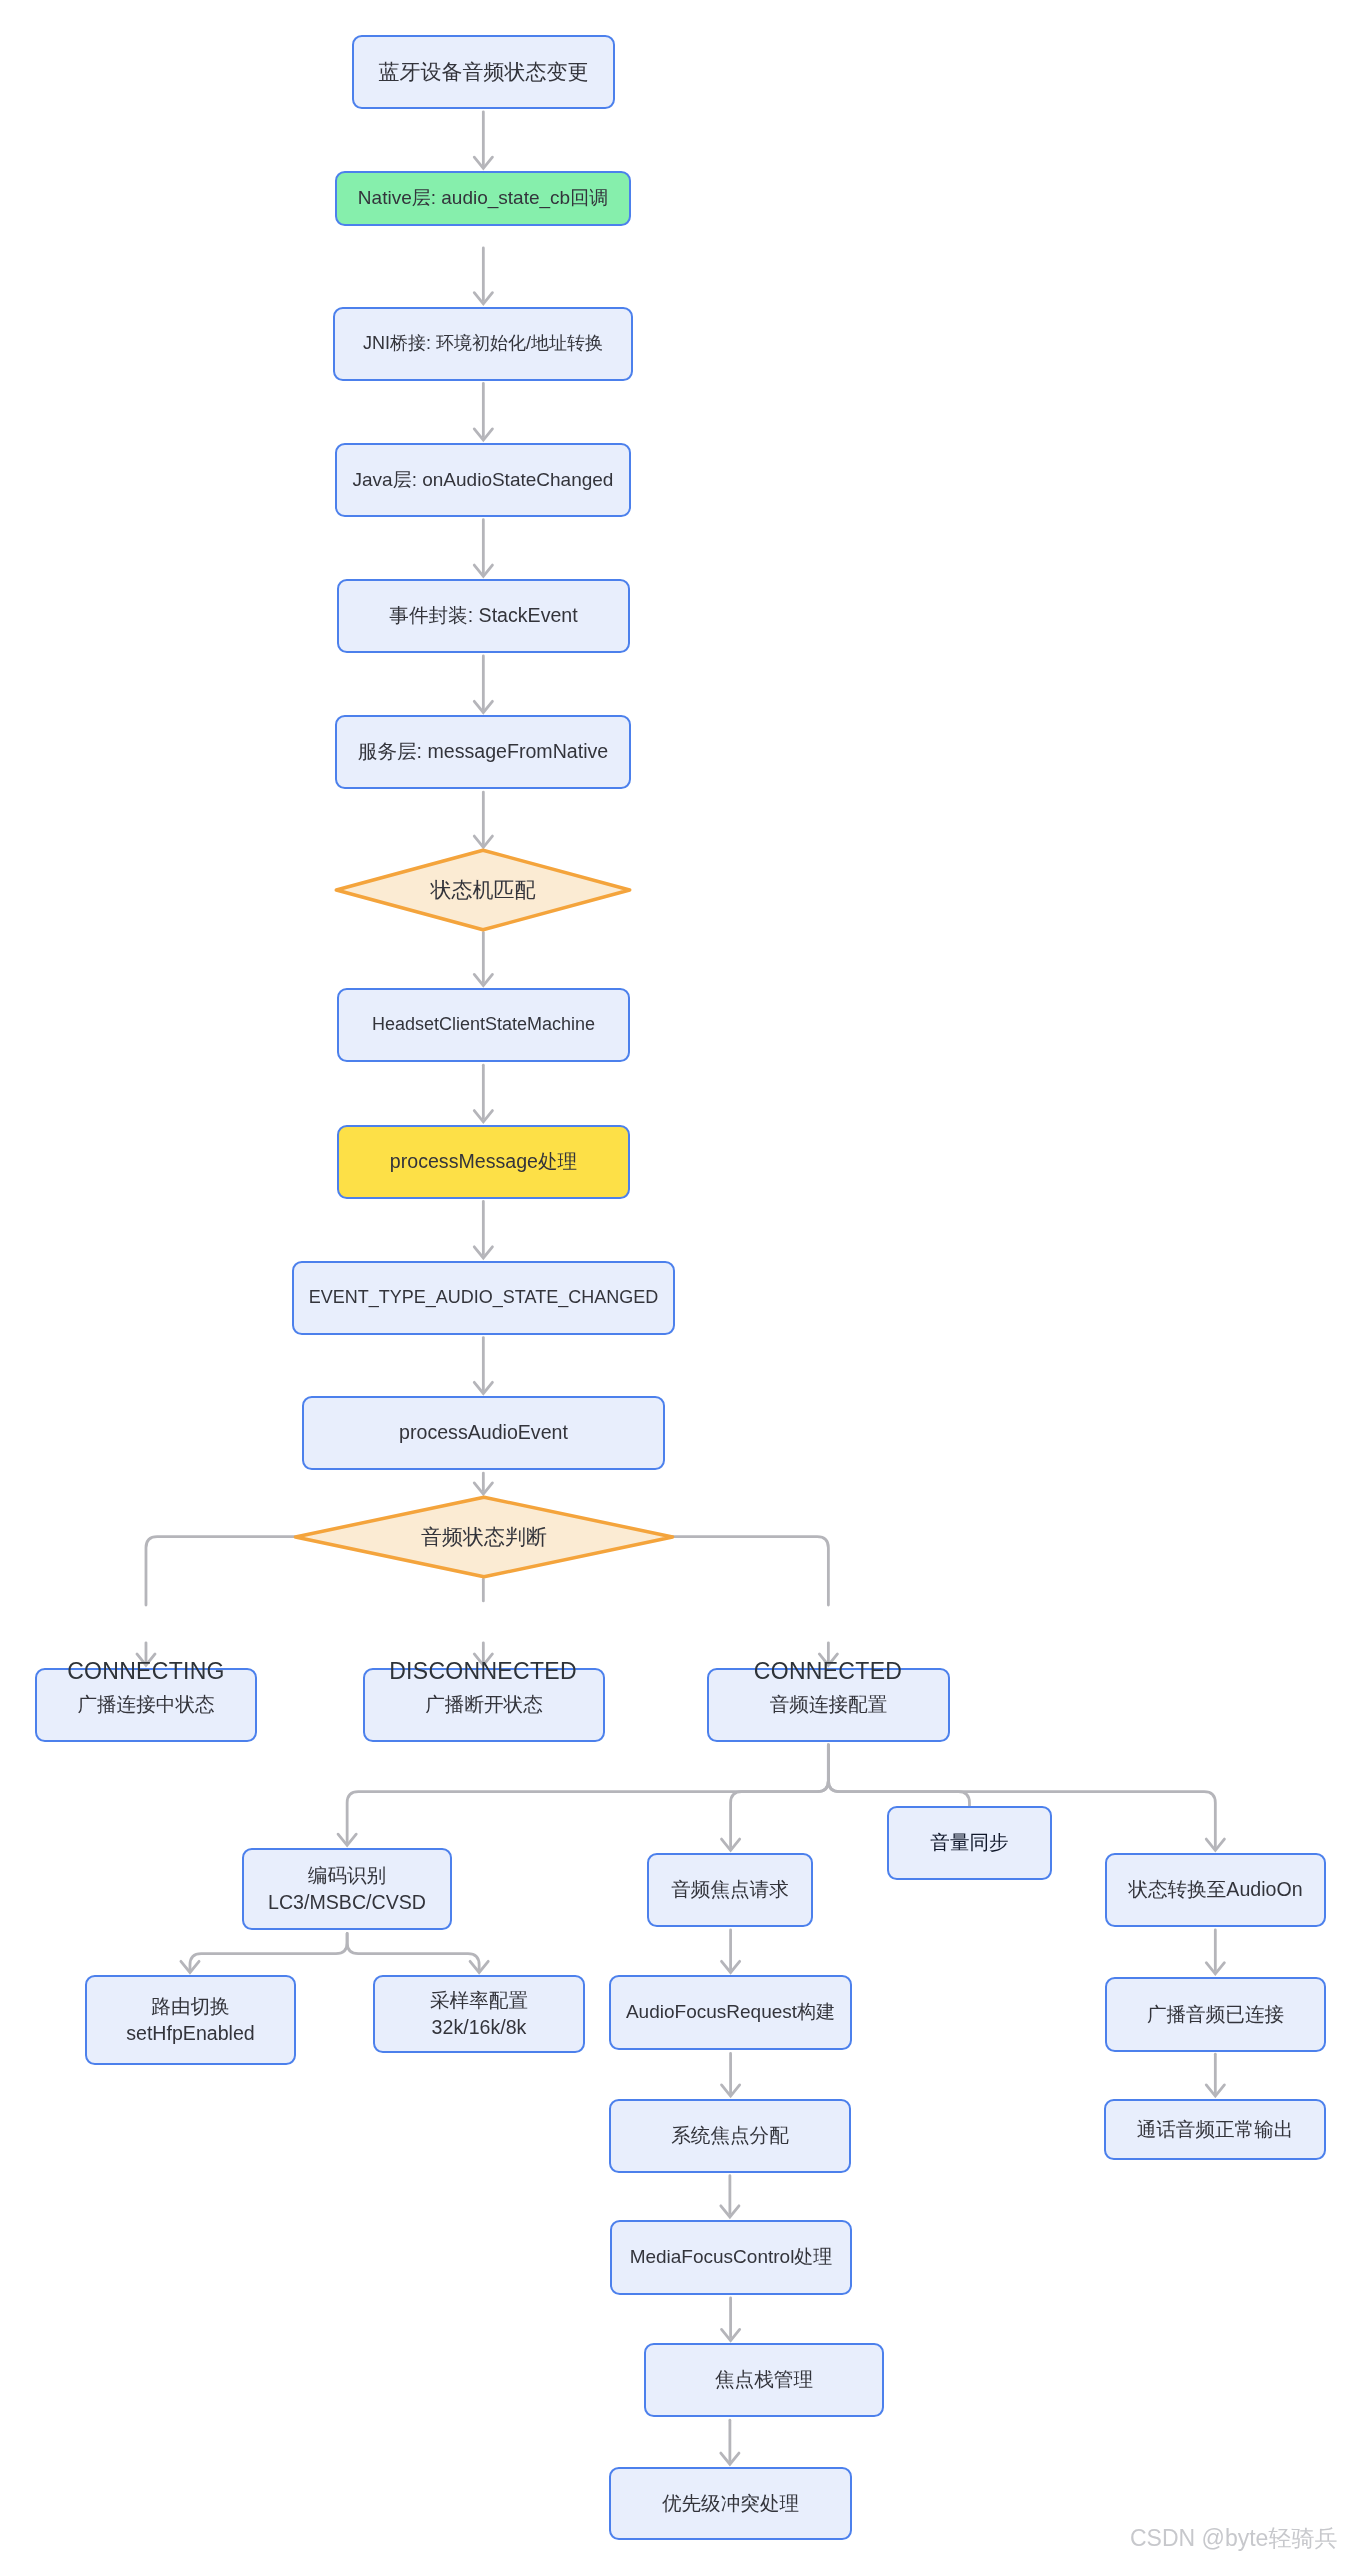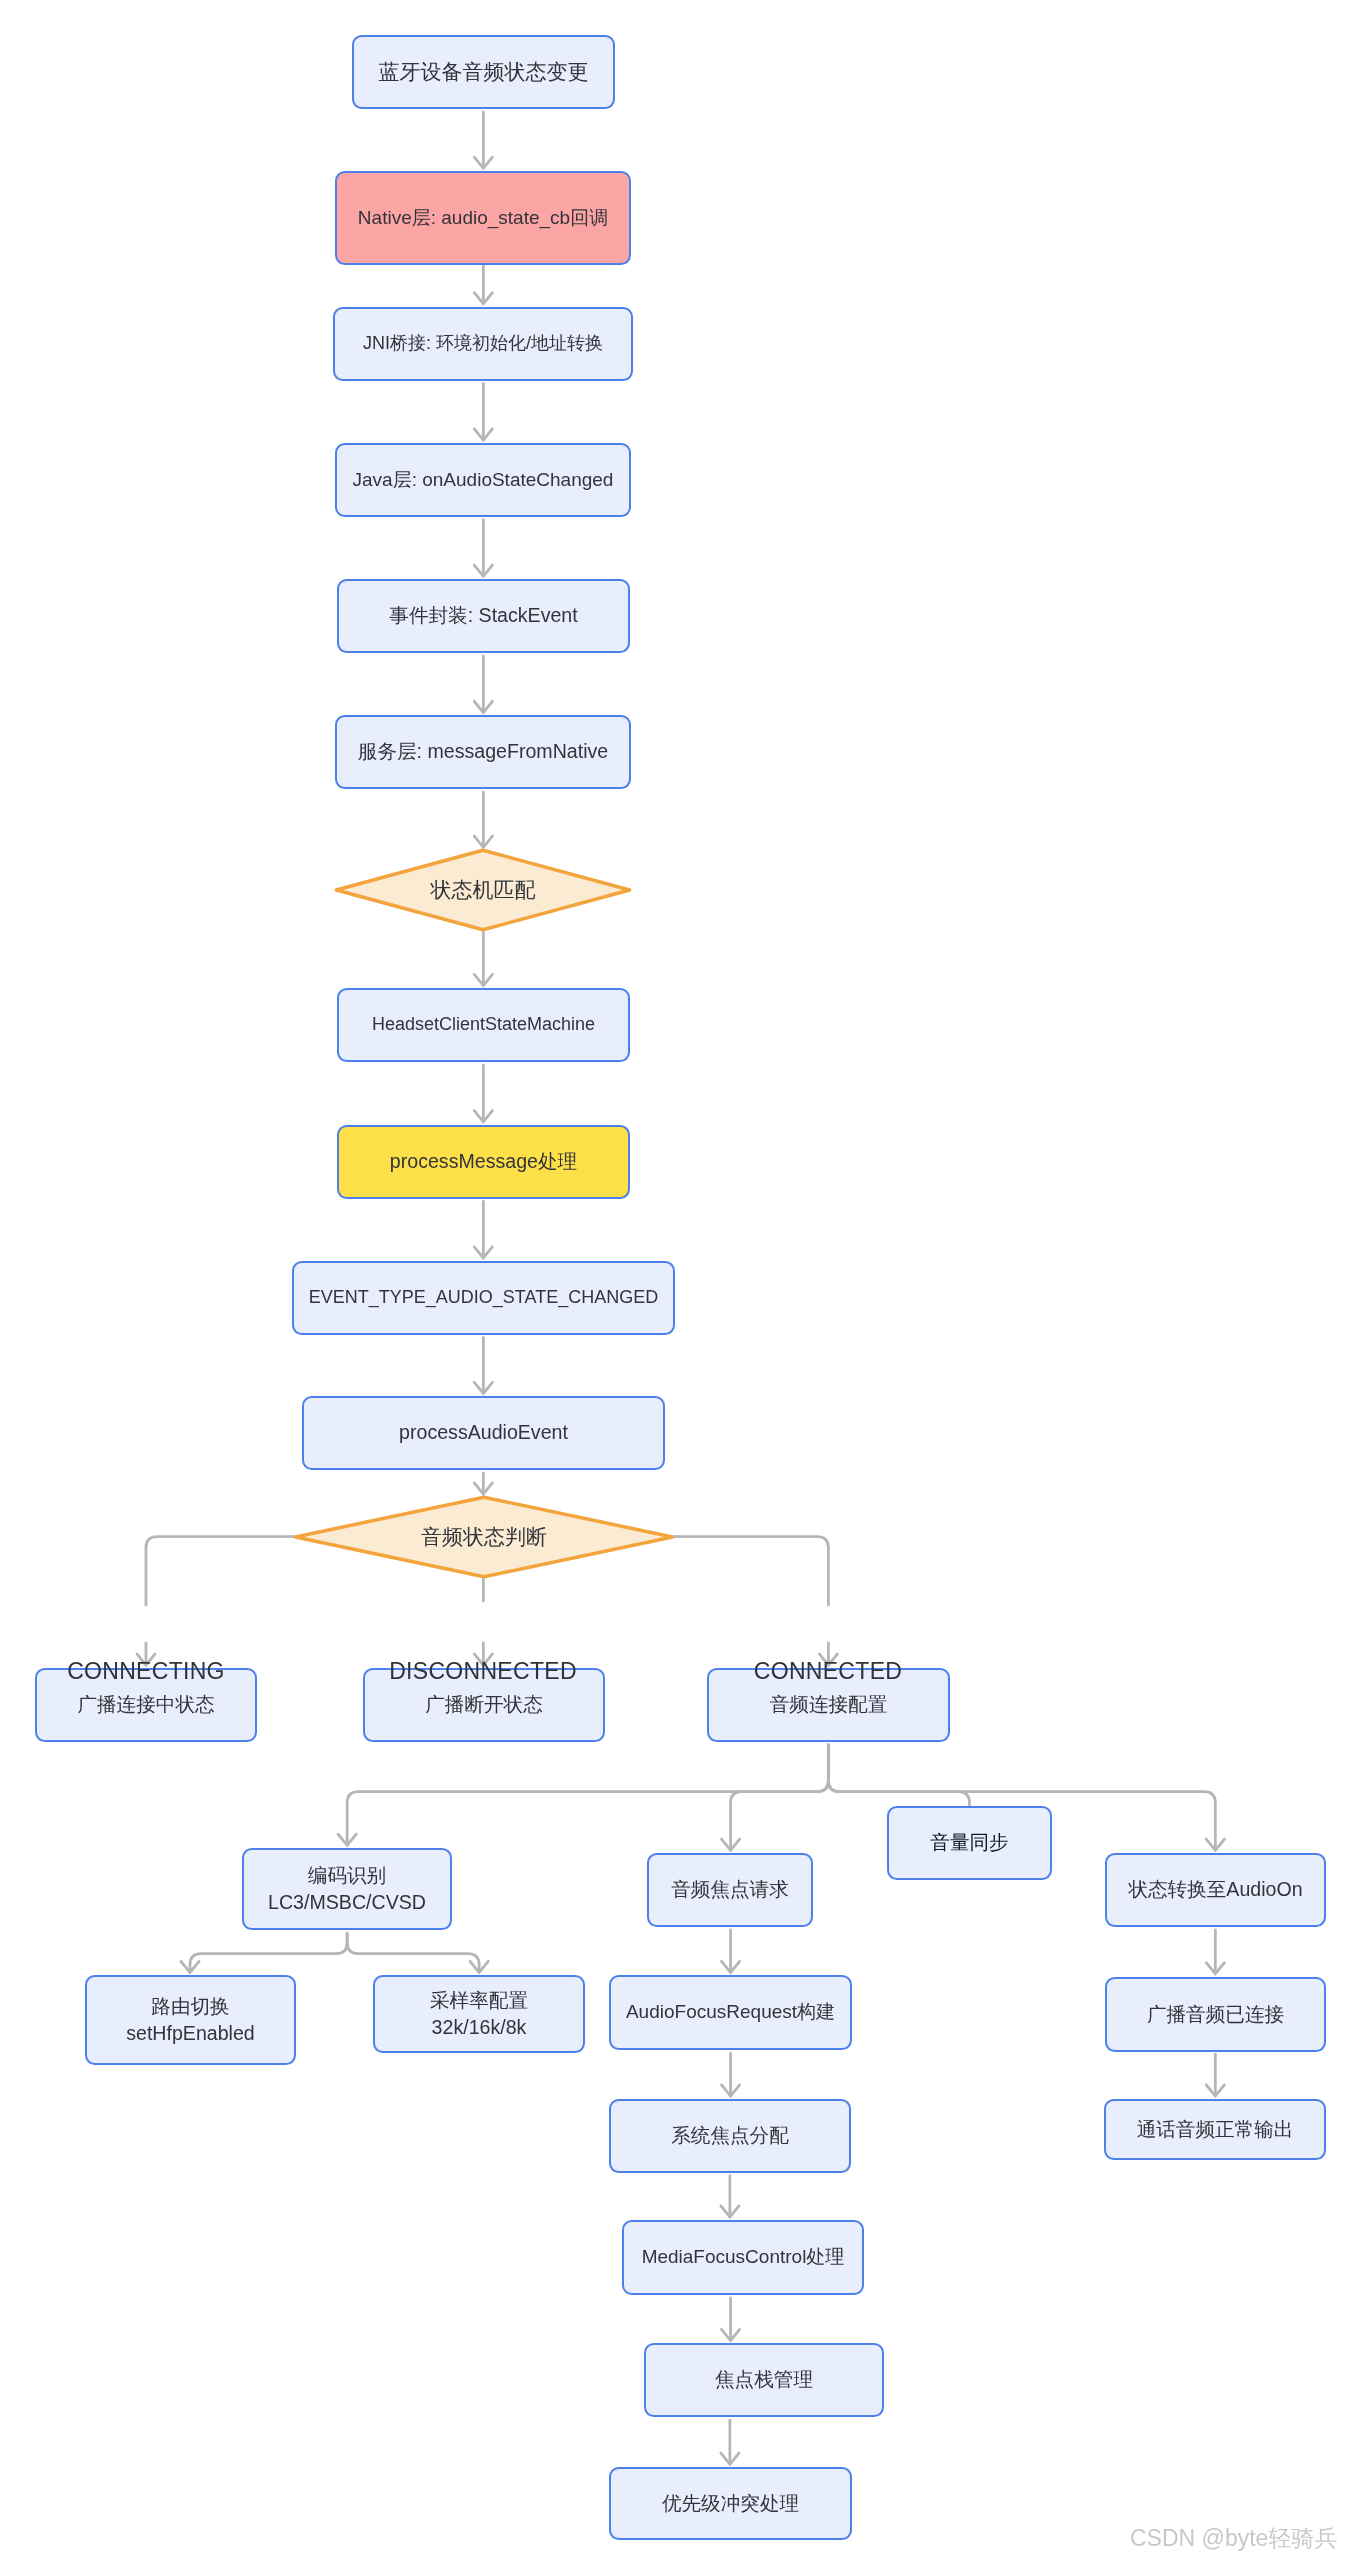--- a/index.html
+++ b/index.html
@@ -93,21 +93,21 @@
       <path d="M 1032 3512 L 1045 3528 L 1058 3512" fill="none" stroke="#B5B5BA" stroke-width="4" stroke-linecap="round"></path>
       <path d="M 1740 2763 L 1740 2821" fill="none" stroke="#B5B5BA" stroke-width="4" stroke-linecap="round"></path>
       <path d="M 1727 2810 L 1740 2826 L 1753 2810" fill="none" stroke="#B5B5BA" stroke-width="4" stroke-linecap="round"></path>
       <path d="M 1740 2941 L 1740 2996" fill="none" stroke="#B5B5BA" stroke-width="4" stroke-linecap="round"></path>
       <path d="M 1727 2985 L 1740 3001 L 1753 2985" fill="none" stroke="#B5B5BA" stroke-width="4" stroke-linecap="round"></path>
     </svg>
   <div id="node-layer">
       <div class="node fs30" style="left: 352px; top: 35px; width: 263px; height: 74px; background: rgb(232, 238, 252); border-color: rgb(76, 128, 236); color: rgb(51, 52, 59);">
         <div>蓝牙设备音频状态变更</div>
       </div>
-      <div class="node fs27" style="left: 335px; top: 171px; width: 296px; height: 94px; background: #fca5a5; border-color: rgb(76, 128, 236); color: rgb(51, 52, 59);">
+      <div class="node fs27" style="left: 335px; top: 171px; width: 296px; height: 55px; background: #86efac; border-color: rgb(76, 128, 236); color: rgb(51, 52, 59);">
         <div>Native层: audio_state_cb回调</div>
       </div>
       <div class="node fs26" style="left: 333px; top: 307px; width: 300px; height: 74px; background: rgb(232, 238, 252); border-color: rgb(76, 128, 236); color: rgb(51, 52, 59);">
         <div>JNI桥接: 环境初始化/地址转换</div>
       </div>
       <div class="node fs27" style="left: 335px; top: 443px; width: 296px; height: 74px; background: rgb(232, 238, 252); border-color: rgb(76, 128, 236); color: rgb(51, 52, 59);">
         <div>Java层: onAudioStateChanged</div>
       </div>
       <div class="node " style="left: 337px; top: 579px; width: 293px; height: 74px; background: rgb(232, 238, 252); border-color: rgb(76, 128, 236); color: rgb(51, 52, 59);">
         <div>事件封装: StackEvent</div>
@@ -174,21 +174,21 @@
       </div>
       <div class="node " style="left: 1105px; top: 1977px; width: 221px; height: 75px; background: rgb(232, 238, 252); border-color: rgb(76, 128, 236); color: rgb(51, 52, 59);">
         <div>广播音频已连接</div>
       </div>
       <div class="node " style="left: 609px; top: 2099px; width: 242px; height: 74px; background: rgb(232, 238, 252); border-color: rgb(76, 128, 236); color: rgb(51, 52, 59);">
         <div>系统焦点分配</div>
       </div>
       <div class="node " style="left: 1104px; top: 2099px; width: 222px; height: 61px; background: rgb(232, 238, 252); border-color: rgb(76, 128, 236); color: rgb(51, 52, 59);">
         <div>通话音频正常输出</div>
       </div>
-      <div class="node fs27" style="left: 610px; top: 2220px; width: 242px; height: 75px; background: rgb(232, 238, 252); border-color: rgb(76, 128, 236); color: rgb(51, 52, 59); margin-left: 12px;">
+      <div class="node fs27" style="left: 610px; top: 2220px; width: 242px; height: 75px; background: rgb(232, 238, 252); border-color: rgb(76, 128, 236); color: rgb(51, 52, 59);">
         <div>MediaFocusControl处理</div>
       </div>
       <div class="node " style="left: 610px; top: 2343px; width: 240px; height: 74px; background: rgb(232, 238, 252); border-color: rgb(76, 128, 236); color: rgb(51, 52, 59); margin-left: 34px;">
         <div>焦点栈管理</div>
       </div>
       <div class="node " style="left: 609px; top: 2467px; width: 243px; height: 73px; background: rgb(232, 238, 252); border-color: rgb(76, 128, 236); color: rgb(51, 52, 59);">
         <div>优先级冲突处理</div>
       </div>
     </div>
   <div id="label-layer">

